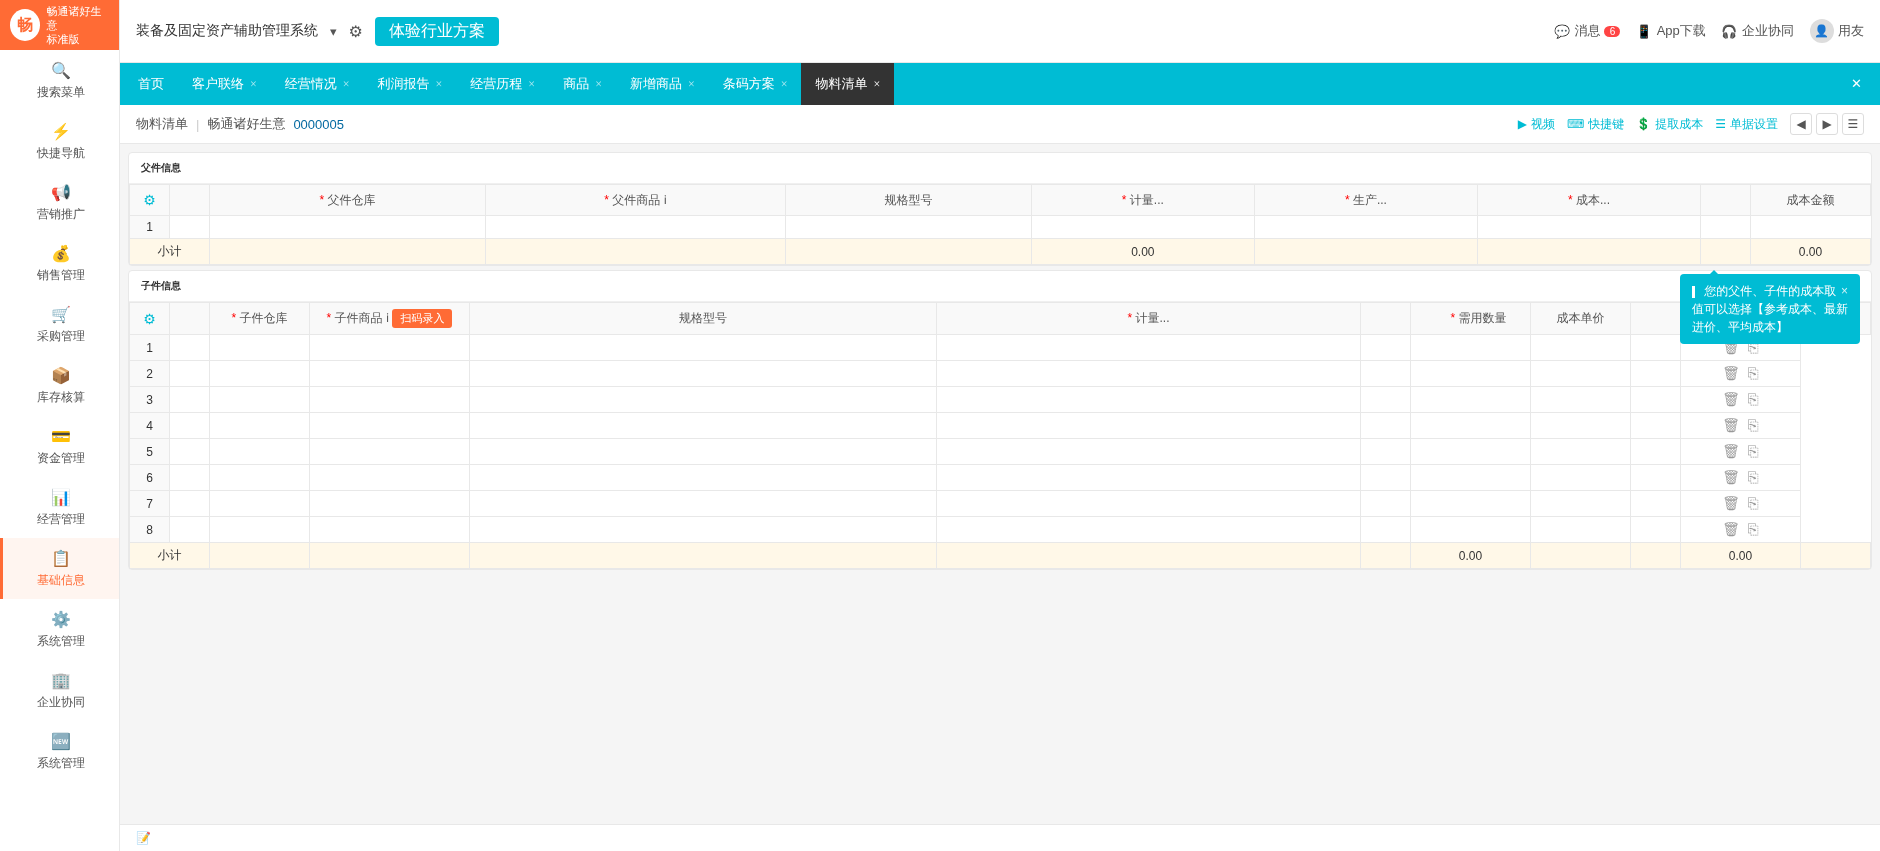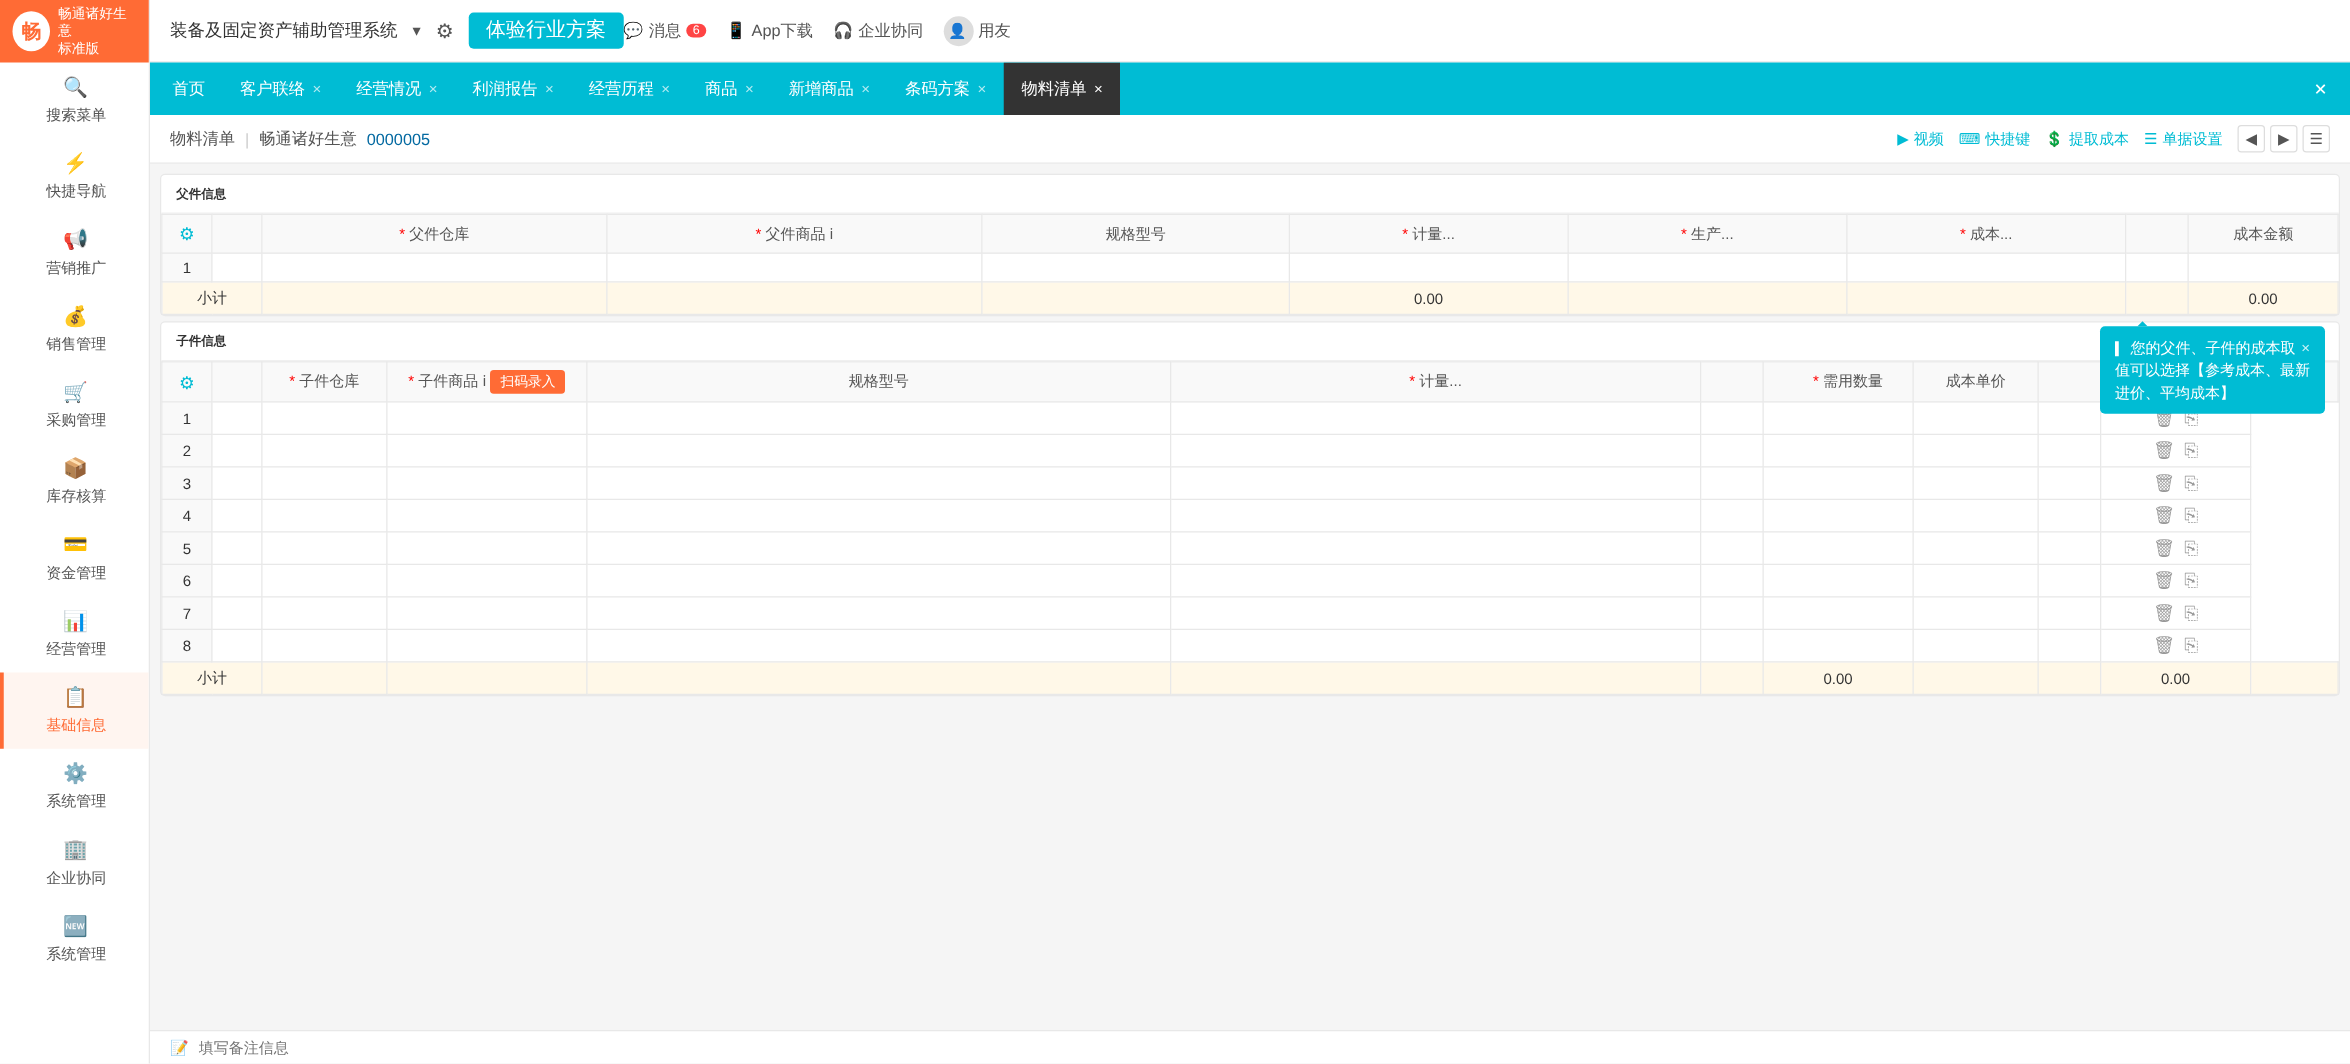--- a/index.html
+++ b/index.html
@@ -64,23 +64,24 @@
     .main {
       flex: 1;
       display: flex;
       flex-direction: column;
       overflow: hidden;
     }
 
     
     .topbar {
       background: #fff;
-      height: 50px;
-      display: flex;
-      align-items: center;
+      height: 63px;
+      display: flex;
+      align-items: center;
+      justify-content: space-between;
       padding: 0 16px;
       border-bottom: 1px solid #e8e8e8;
       flex-shrink: 0;
     }
     .topbar-left {
       display: flex;
       align-items: center;
       gap: 12px;
     }
     .system-title { color: #333; font-size: 14px; }
@@ -120,20 +121,21 @@
 
     
     .nav-tabs {
       background: #00bcd4;
       display: flex;
       align-items: center;
       height: 42px;
       flex-shrink: 0;
       overflow-x: auto;
       padding: 0 4px;
+      font-family: Liberation Serif, serif;
     }
     .nav-tabs::-webkit-scrollbar { height: 3px; }
     .tab-item {
       display: flex;
       align-items: center;
       gap: 6px;
       padding: 0 14px;
       height: 42px;
       color: #fff;
       cursor: pointer;
@@ -721,18 +723,17 @@
       <div class="tooltip-box">
         <span class="tooltip-close">×</span>
         <span class="tooltip-indicator"></span>
         <span>您的父件、子件的成本取值可以选择【参考成本、最新进价、平均成本】</span>
       </div>
 
     </div>
 
     <div class="bottom-bar">
       <span>📝</span>
-      <input type="text" style="border: none; outline: none; background: transparent; flex: 1 1 0%; font-size: 12px; color: rgb(153, 153, 153);" placeholder="填写备注信息">
     </div>
 
   </div>
 
 </div>
 
 </body></html>

